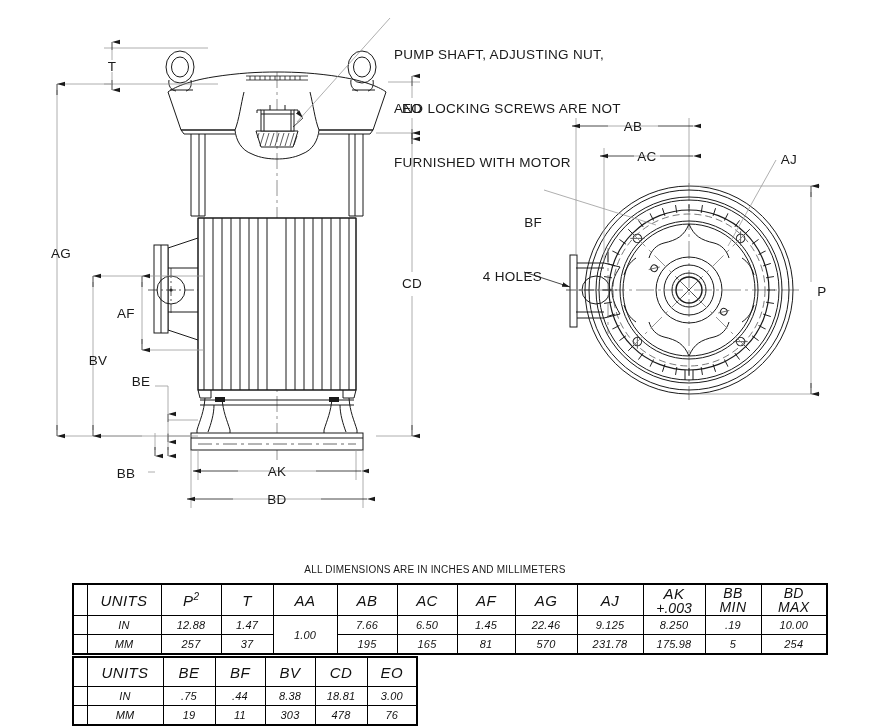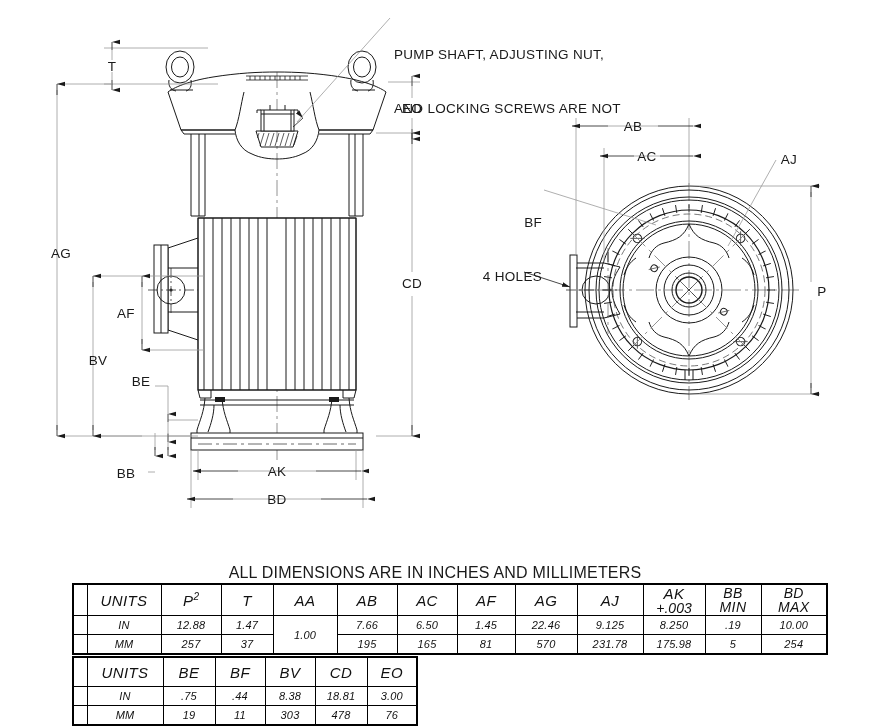--- a/index.html
+++ b/index.html
@@ -39,21 +39,21 @@
   }
   .lbl.note {
     font-size: 13.5px;
     line-height: 1.33;
   }
   .lbl.center { text-align: center; transform: translateX(-50%); }
 
   
   .tbl-title {
     position: absolute;
-    font-size: 16px;
+    font-size: 10px;
     letter-spacing: 0.2px;
     white-space: pre;
     transform: translateX(-50%);
   }
   table.dim {
     position: absolute;
     border-collapse: collapse;
     background: #fff;
     table-layout: fixed;
   }
@@ -636,20 +636,21 @@
         <g stroke="#1a1a1a">
           <line x1="295" y1="118" x2="285" y2="127" marker-start="url(#arrD)"></line>
         </g>
       </g>
     </g>
   </svg>
 
   <div class="lbl note" style="left:386px; top:10px;">
     <div>PUMP SHAFT, ADJUSTING NUT,</div>
     <div>AND LOCKING SCREWS ARE NOT</div>
+    <div>FURNISHED WITH MOTOR</div>
   </div>
 
   <div class="lbl note" style="left:462px; top:178px; width:72px; text-align:right;">
     <div>BF</div>
     <div>4 HOLES</div>
   </div>
 
 
   <div class="lbl center" style="left:104px; top:58px;">T</div>
   <div class="lbl center" style="left:53px; top:245px;">AG</div>

